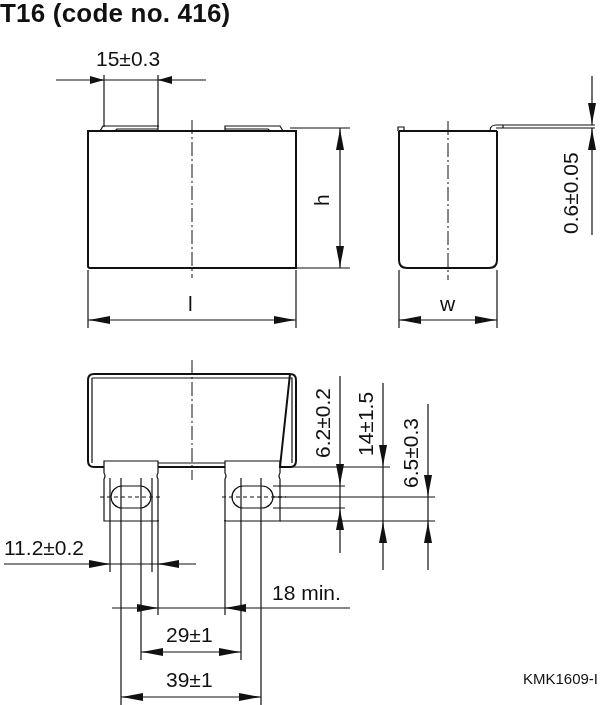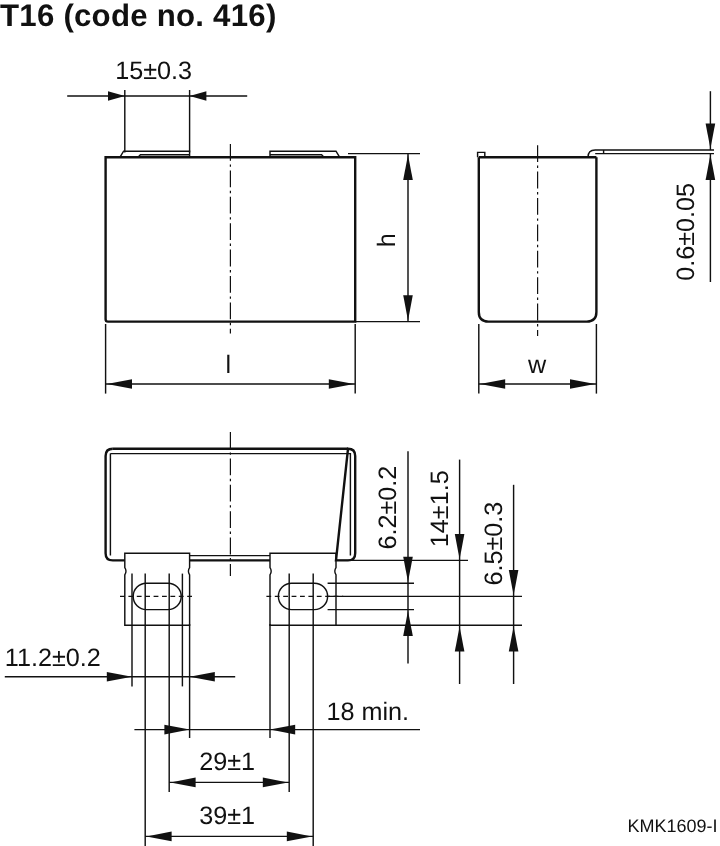--- a/index.html
+++ b/index.html
@@ -5,21 +5,21 @@
   html, body { margin: 0; padding: 0; background: #ffffff; }
   body { width: 600px; height: 705px; position: relative; overflow: hidden; font-family: "Liberation Sans", sans-serif; }
   .title { position: absolute; left: 0; top: -2px; font-size: 26px; font-weight: bold; color: #111; letter-spacing: 0.2px; }
   svg { position: absolute; left: 0; top: 0; }
   .ln { stroke: #111; stroke-width: 1.2; fill: none; }
   .thick { stroke: #111; stroke-width: 2; fill: none; }
   .cl { stroke: #111; stroke-width: 1; fill: none; stroke-dasharray: 14 3 2 3; }
   .dash { stroke: #111; stroke-width: 1; fill: none; stroke-dasharray: 4 3; }
   .ar { fill: #111; }
   .lbl { font-family: "Liberation Sans", sans-serif; font-size: 21px; fill: #111; }
-  .code { position: absolute; right: 2px; bottom: 8px; font-size: 15px; color: #111; }
+  .code { position: absolute; right: 2px; bottom: 18px; font-size: 15px; color: #111; }
 </style>
 </head>
 <body>
 
 <div class="title">T16 (code no. 416)</div>
 
 <svg width="600" height="705" viewBox="0 0 600 705">
 
   <g>
 

